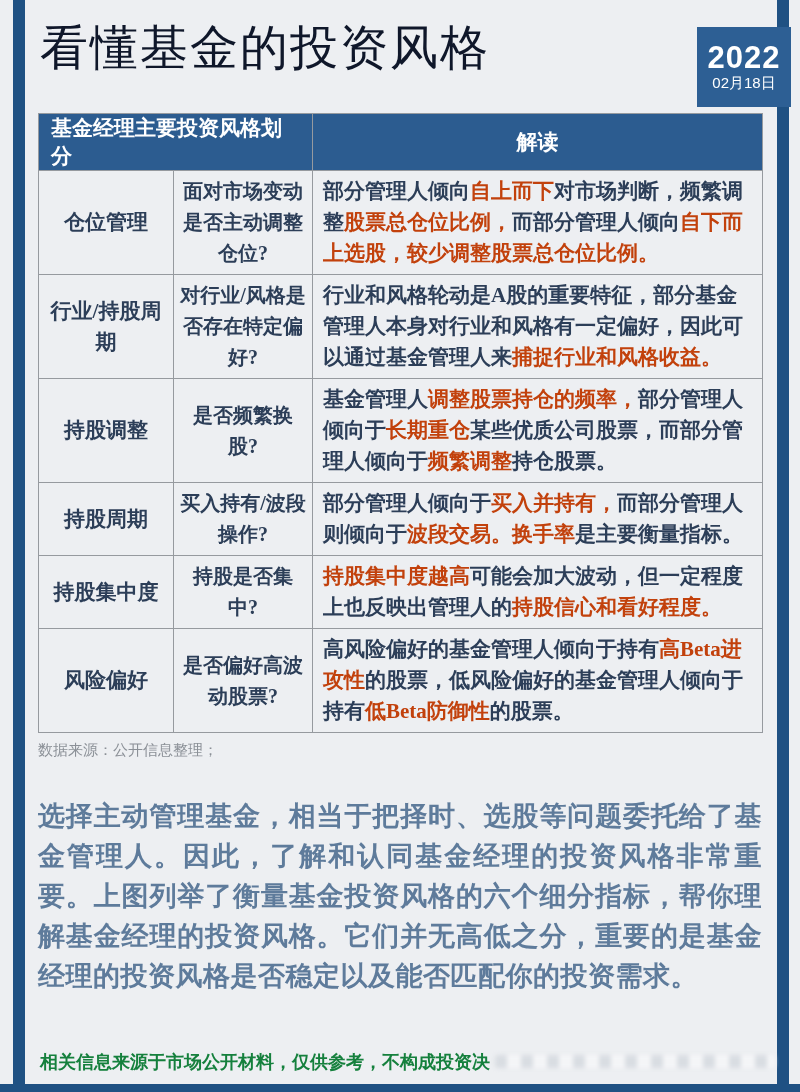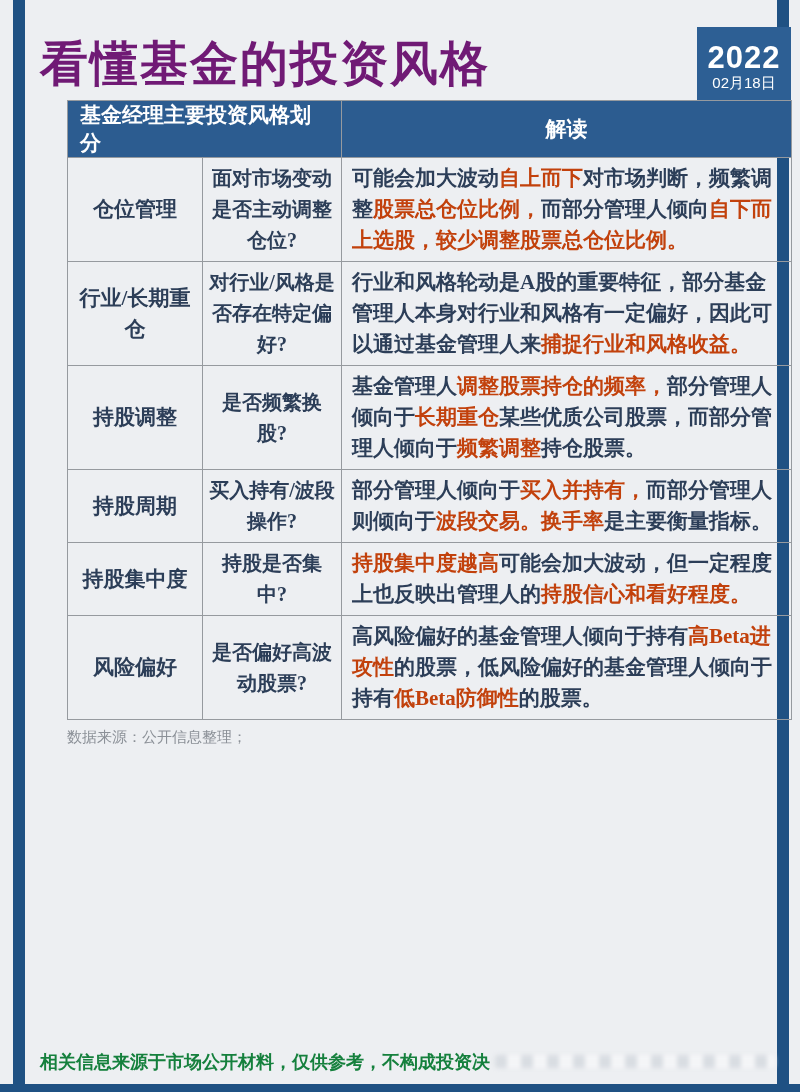--- a/index.html
+++ b/index.html
@@ -11,34 +11,34 @@
   }
   .canvas { position: relative; width: 800px; height: 1092px; background: #edeff2; }
 
   
   .bar-left  { position: absolute; left: 13px; top: 0; width: 12px; height: 1092px; background: #1f5183; }
   .bar-right { position: absolute; left: 777px; top: 0; width: 12px; height: 1092px; background: #1f5183; }
   .bar-bottom{ position: absolute; left: 0; bottom: 0; width: 800px; height: 8px; background: #1f5183; }
 
   
   .title {
-    position: absolute; left: 40px; top: 32px;
-    font-size: 48px; font-weight: 700; letter-spacing: 2px;
-    color: #701a75;
+    position: absolute; left: 40px; top: 16px;
+    font-size: 48px; font-weight: 400; letter-spacing: 2px;
+    color: #0f172a;
   }
   .date-box {
     position: absolute; left: 697px; top: 27px; width: 94px; height: 80px;
     background: #2d5f94; color: #ffffff; text-align: center;
     display: flex; flex-direction: column; justify-content: center;
   }
   .date-year { font-size: 31px; font-weight: 800; line-height: 1.02; letter-spacing: 1px; }
   .date-day  { font-size: 15px; font-weight: 400; line-height: 1.2; }
 
   
-  .content { position: absolute; left: 38px; top: 100px; width: 724px; margin-left: 29px; }
+  .content { position: absolute; left: 38px; top: 113px; width: 724px; }
   table.style-table {
     border-collapse: collapse; width: 724px; table-layout: fixed;
     font-family: "Liberation Serif", serif;
   }
   .style-table th, .style-table td { border: 1px solid #969a9f; }
   .style-table thead th {
     background: #2c5c90; color: #ffffff;
     font-size: 21px; font-weight: 700; height: 37px; padding: 0 12px;
   }
   .th-left  { text-align: left; }
@@ -101,25 +101,25 @@
       <thead>
         <tr>
           <th class="th-left" colspan="2">基金经理主要投资风格划分</th>
           <th class="th-right">解读</th>
         </tr>
       </thead>
       <tbody>
   <tr>
     <td class="cell-category">仓位管理</td>
     <td class="cell-question">面对市场变动是否主动调整仓位?</td>
-    <td class="cell-interp"><span>可能会加大波动</span><span class="red">自上而下</span><span>对市场判断，频繁调整</span><span class="red">股票总仓位比例，</span><span>而部分管理人倾向</span><span class="red">自下而上选股，较少调整股票总仓位比例。</span></td>
+    <td class="cell-interp"><span>部分管理人倾向</span><span class="red">自上而下</span><span>对市场判断，频繁调整</span><span class="red">股票总仓位比例，</span><span>而部分管理人倾向</span><span class="red">自下而上选股，较少调整股票总仓位比例。</span></td>
   </tr>
 
   <tr>
-    <td class="cell-category">行业/长期重仓</td>
+    <td class="cell-category">行业/持股周期</td>
     <td class="cell-question">对行业/风格是否存在特定偏好?</td>
     <td class="cell-interp"><span>行业和风格轮动是A股的重要特征，部分基金管理人本身对行业和风格有一定偏好，因此可以通过基金管理人来</span><span class="red">捕捉行业和风格收益。</span></td>
   </tr>
 
   <tr>
     <td class="cell-category">持股调整</td>
     <td class="cell-question">是否频繁换股?</td>
     <td class="cell-interp"><span>基金管理人</span><span class="red">调整股票持仓的频率，</span><span>部分管理人倾向于</span><span class="red">长期重仓</span><span>某些优质公司股票，而部分管理人倾向于</span><span class="red">频繁调整</span><span>持仓股票。</span></td>
   </tr>
 
@@ -138,17 +138,18 @@
   <tr>
     <td class="cell-category">风险偏好</td>
     <td class="cell-question">是否偏好高波动股票?</td>
     <td class="cell-interp"><span>高风险偏好的基金管理人倾向于持有</span><span class="red">高Beta进攻性</span><span>的股票，低风险偏好的基金管理人倾向于持有</span><span class="red">低Beta防御性</span><span>的股票。</span></td>
   </tr>
 </tbody>
     </table>
 
     <div class="source-note">数据来源：公开信息整理；</div>
 
+    <div class="commentary">选择主动管理基金，相当于把择时、选股等问题委托给了基金管理人。因此，了解和认同基金经理的投资风格非常重要。上图列举了衡量基金投资风格的六个细分指标，帮你理解基金经理的投资风格。它们并无高低之分，重要的是基金经理的投资风格是否稳定以及能否匹配你的投资需求。</div>
   </div>
 
   <div class="footer"><span>相关信息来源于市场公开材料，仅供参考，不构成投资决</span><span class="blur-tail"></span></div>
 
 </div>
 
 </body></html>

